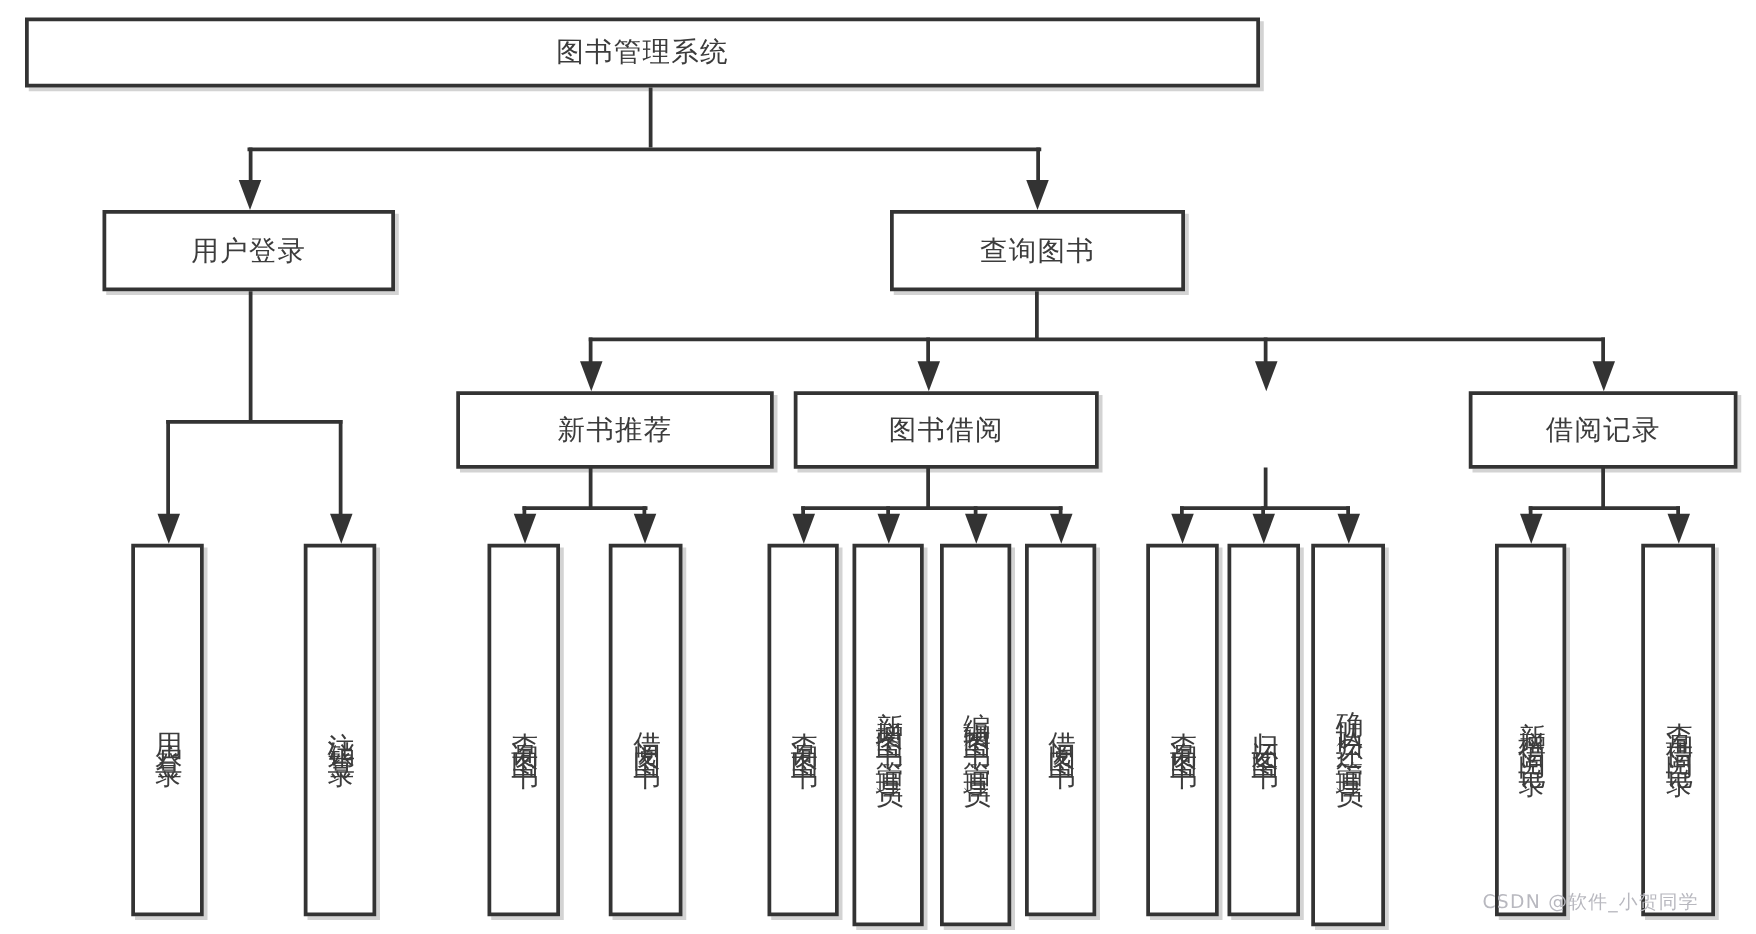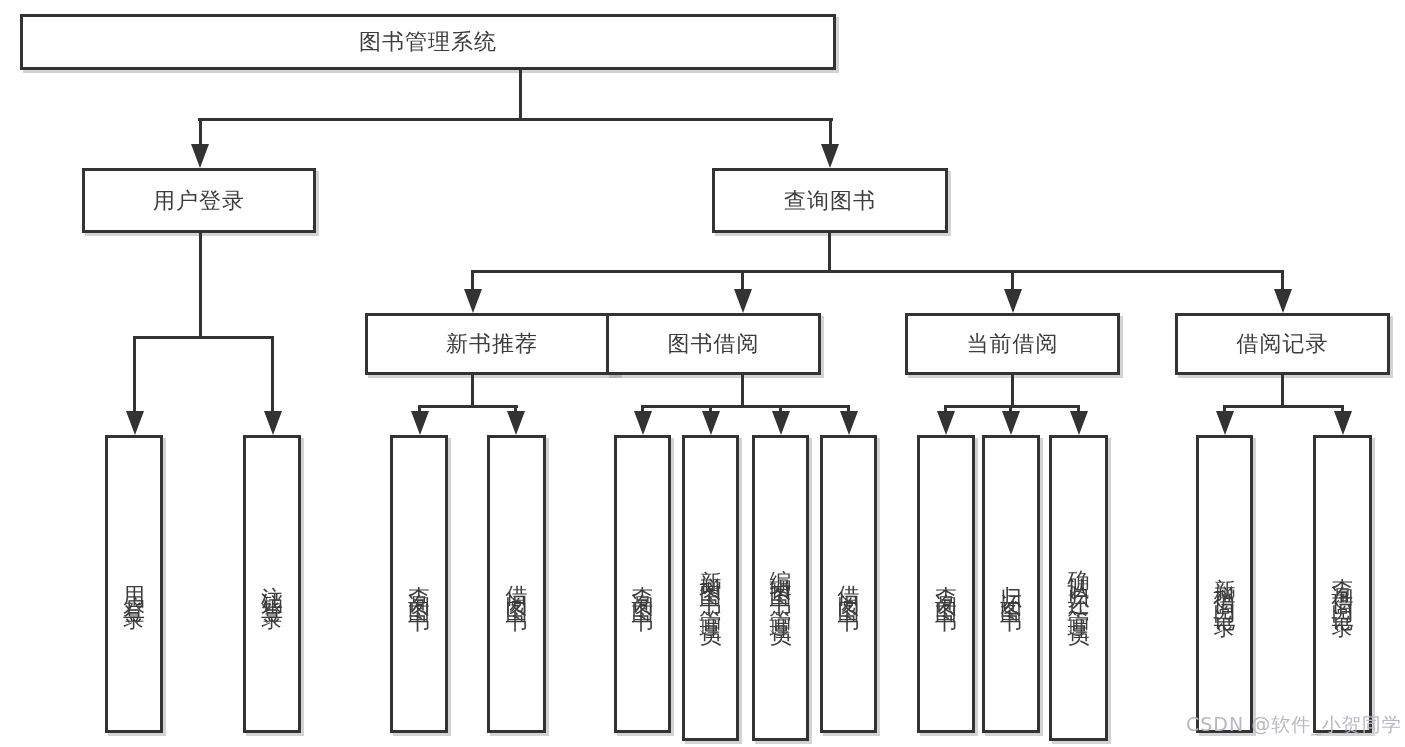--- a/index.html
+++ b/index.html
@@ -36,37 +36,36 @@
   }
   .line{position:absolute;background:var(--line);}
   .arrow{
     position:absolute;width:0;height:0;
     border-left:9px solid transparent;
     border-right:9px solid transparent;
     border-top:24px solid var(--line);
   }
   .watermark{
     position:absolute;left:1186px;top:712px;
-    font-size:19px;letter-spacing:1px;white-space:nowrap;
+    font-size:15px;letter-spacing:1px;white-space:nowrap;
     color:var(--wm);z-index:5;
   }
 </style>
 </head>
 <body>
 
 <div class="canvas" id="canvas">
 
-  <div class="hbox" style="left:20px;top:14px;width:816px;height:56px">图书管理系统</div>
+  <div class="hbox" style="left:20px;top:14px;width:988px;height:56px">图书管理系统</div>
 
   <div class="hbox" style="left:82px;top:168px;width:234px;height:65px">用户登录</div>
   <div class="hbox" style="left:712px;top:168px;width:236px;height:65px">查询图书</div>
 
   <div class="hbox" style="left:365px;top:313px;width:254px;height:62px">新书推荐</div>
-  <div class="hbox" style="left:606px;top:313px;width:215px;height:62px">图书借阅</div>
-  <div class="hbox" style="left:905px;top:313px;width:215px;height:62px">当前借阅</div>
+  <div class="hbox" style="left:635px;top:313px;width:244px;height:62px">图书借阅</div>
   <div class="hbox" style="left:1175px;top:313px;width:215px;height:62px">借阅记录</div>
 
   <div class="vbox" style="left:105px;top:435px;width:58px;height:298px">用户登录</div>
   <div class="vbox" style="left:243px;top:435px;width:58px;height:298px">注销登录</div>
 
   <div class="vbox" style="left:390px;top:435px;width:58px;height:298px">查询图书</div>
   <div class="vbox" style="left:487px;top:435px;width:59px;height:298px">借阅图书</div>
 
   <div class="vbox" style="left:614px;top:435px;width:57px;height:298px">查询图书</div>
   <div class="vbox" style="left:682px;top:435px;width:57px;height:306px">新增图书（管理员）</div>

